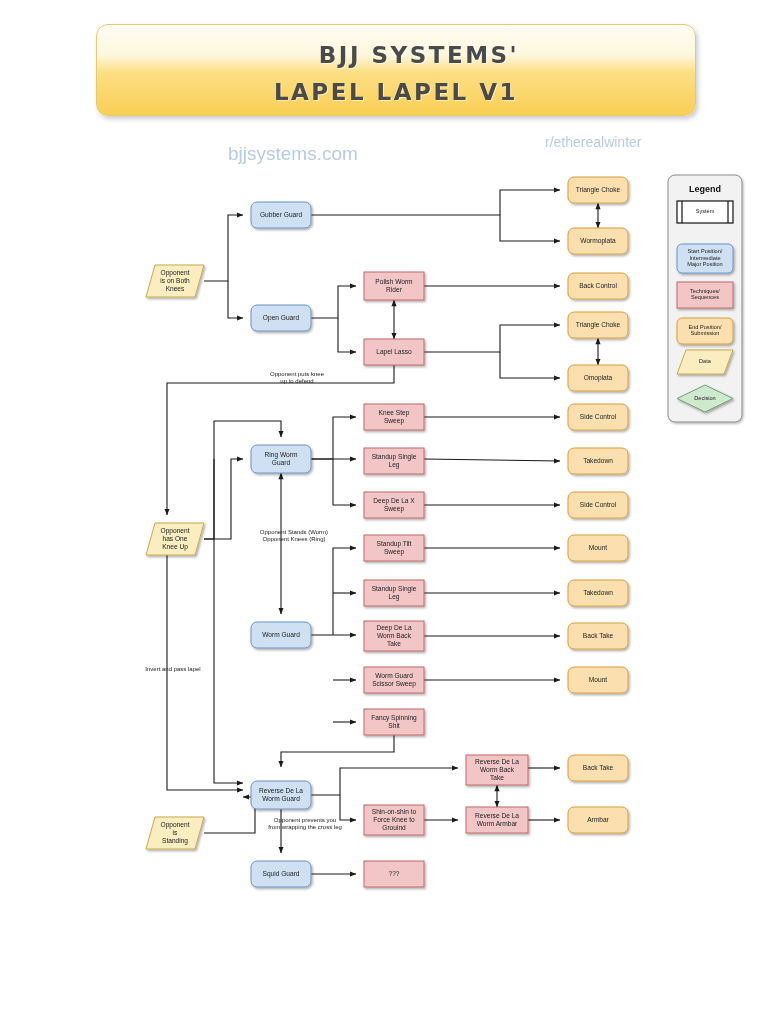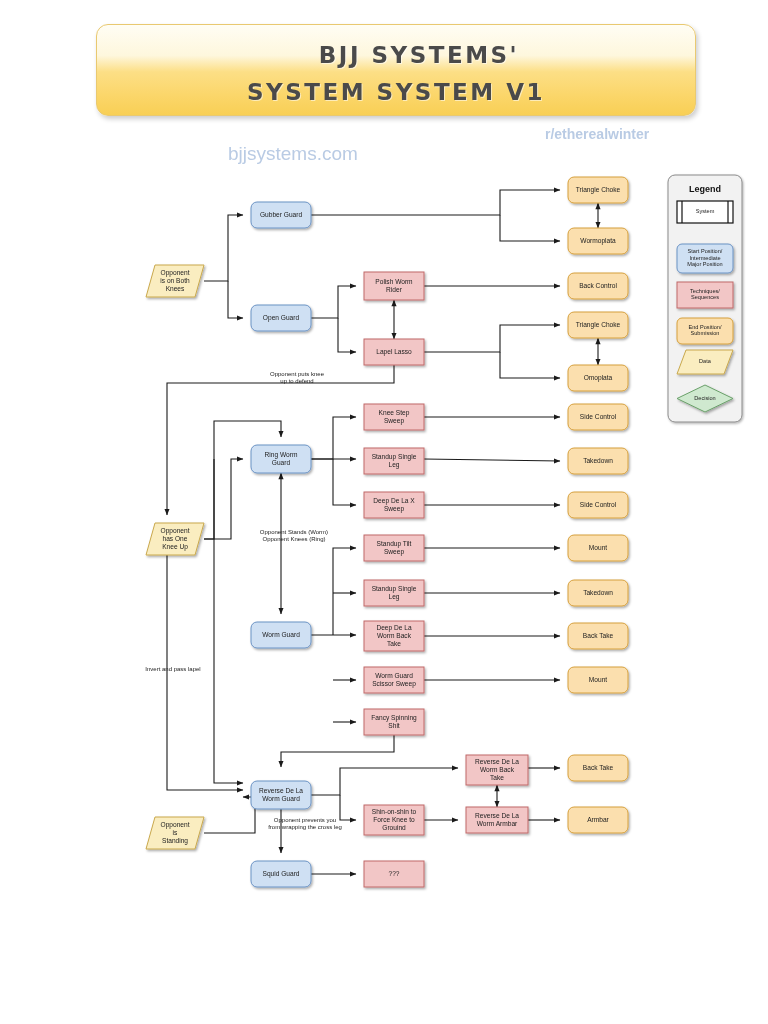--- a/index.html
+++ b/index.html
@@ -39,21 +39,21 @@
   }
   #title-banner .tl1 { margin-top: 17px; padding-left: 46px; }
   #title-banner .tl2 { margin-top: 11px; }
 
   .watermark {
     position: absolute;
     color: #b9cbe4;
     font-family: "Liberation Sans", sans-serif;
   }
   #wm-site { left: 228px; top: 143px; font-size: 19px; }
-  #wm-reddit { left: 545px; top: 126px; font-size: 14px; font-weight: bold; }
+  #wm-reddit { left: 545px; top: 134px; font-size: 14px; }
 
   
   #flow { position: absolute; left: 0; top: 0; }
 
   .nlabel {
     font-family: "Liberation Sans", sans-serif;
     font-size: 6.6px;
     fill: #222222;
     text-anchor: middle;
     dominant-baseline: middle;
@@ -80,21 +80,21 @@
   }
   .edge { stroke: #1a1a1a; stroke-width: 1.1; fill: none; }
 </style>
 </head>
 <body>
 
 <div id="page">
 
   <div id="title-banner">
     <div class="tline tl1">BJJ SYSTEMS'</div>
-    <div class="tline tl2">SYSTEM SYSTEM V1</div>
+    <div class="tline tl2">LAPEL LAPEL V1</div>
   </div>
 
   <div class="watermark" id="wm-site">bjjsystems.com</div>
   <div class="watermark" id="wm-reddit">r/etherealwinter</div>
 
   <svg id="flow" width="768" height="1024" viewBox="0 0 768 1024">
     <defs>
       <marker id="ah" markerWidth="7" markerHeight="7" refX="6.2" refY="2.6" orient="auto" markerUnits="userSpaceOnUse">
         <path d="M0,0 L6.5,2.6 L0,5.2 z" fill="#1a1a1a"></path>
       </marker>

